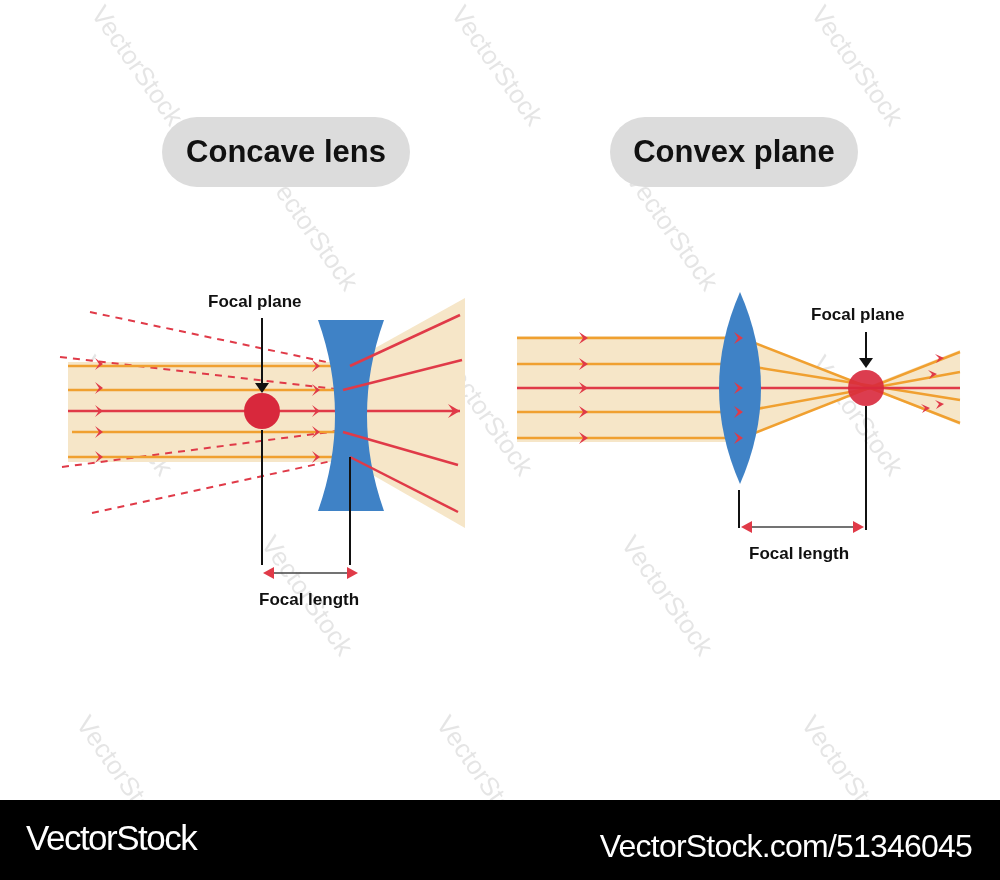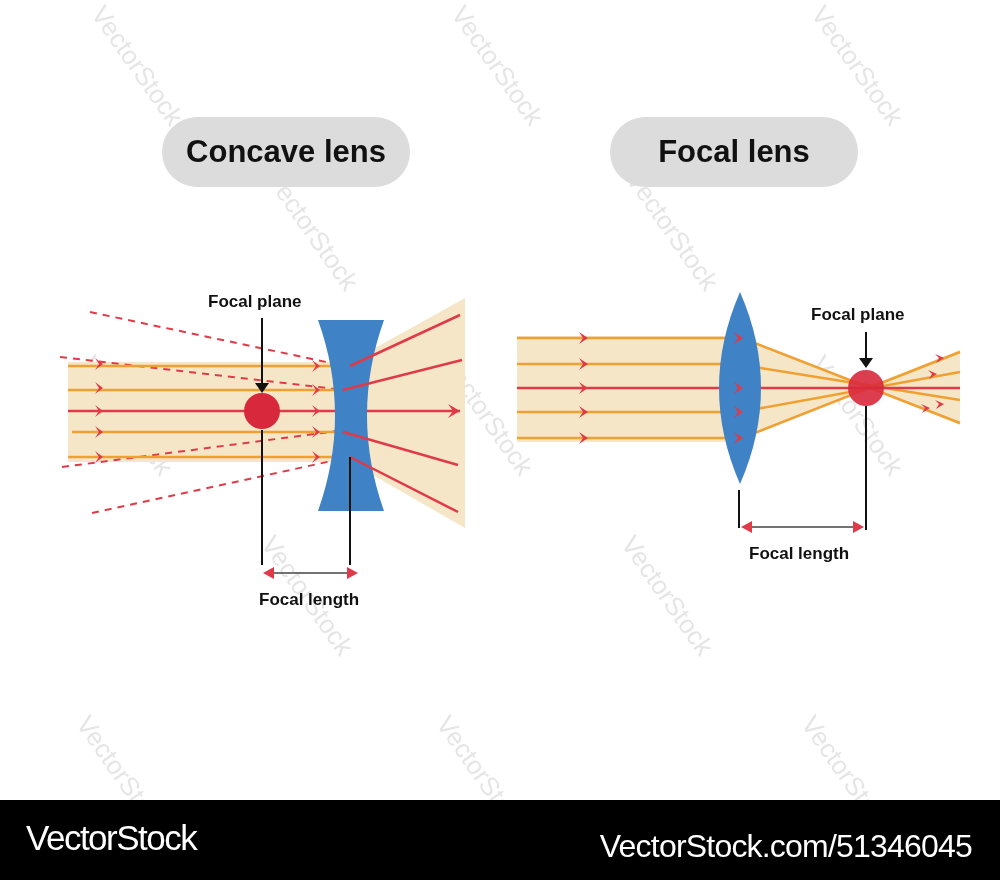--- a/index.html
+++ b/index.html
@@ -23,21 +23,21 @@
 <div class="wm" style="left:100px;top:350px;">VectorStock</div>
 <div class="wm" style="left:460px;top:350px;">VectorStock</div>
 <div class="wm" style="left:830px;top:350px;">VectorStock</div>
 <div class="wm" style="left:280px;top:530px;">VectorStock</div>
 <div class="wm" style="left:640px;top:530px;">VectorStock</div>
 <div class="wm" style="left:95px;top:710px;">VectorStock</div>
 <div class="wm" style="left:455px;top:710px;">VectorStock</div>
 <div class="wm" style="left:820px;top:710px;">VectorStock</div>
 
 <div class="pill" style="left:162px;top:117px;width:248px;height:70px;">Concave lens</div>
-<div class="pill" style="left:610px;top:117px;width:248px;height:70px;">Focal lens</div>
+<div class="pill" style="left:610px;top:117px;width:248px;height:70px;">Convex plane</div>
 
 <svg class="dia" width="1000" height="800" viewBox="0 0 1000 800">
   <defs>
     <marker id="chev" viewBox="0 0 10 10" refX="5" refY="5" markerWidth="6" markerHeight="6" orient="auto">
       <path d="M1,1 L8,5 L1,9" fill="none" stroke="#e03a48" stroke-width="2.6"></path>
     </marker>
   </defs>
 
   <g>
     <rect x="68" y="362" width="282" height="100" fill="#f6e6c8"></rect>

